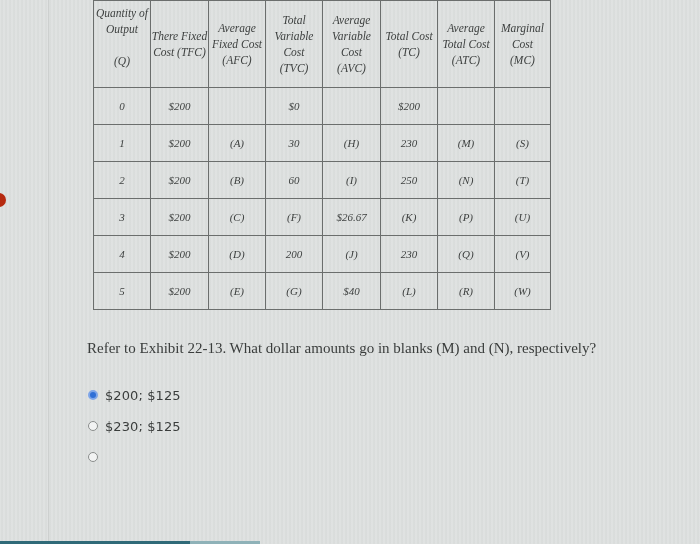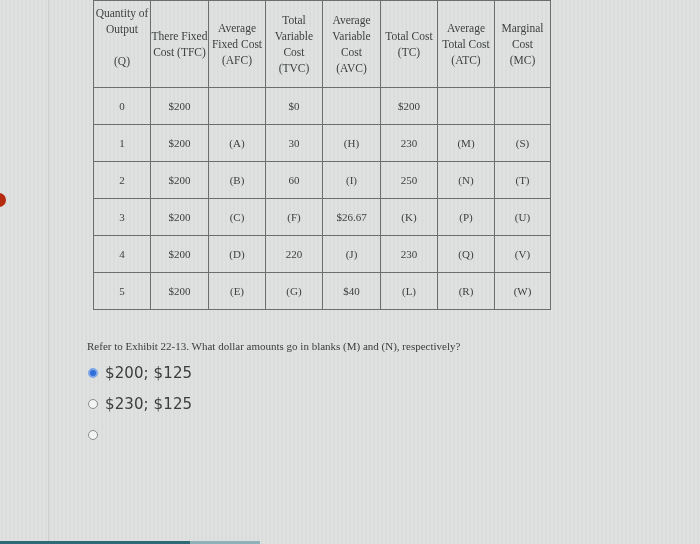--- a/index.html
+++ b/index.html
@@ -16,44 +16,45 @@
       background: rgba(0,0,0,0.08);
     }
     .record-dot {
       position: absolute; left: -8px; top: 193px; width: 14px; height: 14px;
       border-radius: 50%; background: #b62a10;
     }
     table.exhibit {
       position: absolute; left: 93px; top: 0;
       border-collapse: collapse;
       table-layout: fixed;
+      font-style: italic;
     }
     table.exhibit td, table.exhibit th {
       border: 1px solid #6b6e6d;
       text-align: center;
       vertical-align: middle;
       font-weight: normal;
       font-size: 11px;
       line-height: 16px;
       color: #3e4140;
       padding: 0;
     }
     table.exhibit th { height: 82px; font-size: 11.5px; }
     table.exhibit tr.r td { height: 36px; }
     table.exhibit th .h { display: block; white-space: pre-line; }
     .q-head { vertical-align: top !important; padding-top: 4px !important; }
     .question {
       position: absolute; left: 87px; top: 340px;
       font-family: "Liberation Serif", serif;
-      font-size: 11px; color: #3a3d3c;
+      font-size: 15px; color: #3a3d3c;
     }
     .options {
-      position: absolute; left: 88px; top: 365px;
+      position: absolute; left: 88px; top: 387px;
       font-family: "DejaVu Sans", sans-serif;
-      font-size: 15px; color: #3a3d3c;
+      font-size: 13px; color: #3a3d3c;
     }
     .option {
       display: flex; align-items: center; height: 16px;
       margin-bottom: 15px; cursor: pointer;
     }
     .radio {
       width: 10px; height: 10px; border-radius: 50%;
       border: 1px solid #8a8d8c; background: #f2f3f3;
       margin-right: 7px; box-sizing: border-box; position: relative;
       flex: 0 0 auto;
@@ -171,21 +172,21 @@
       <td>(F)</td>
       <td>$26.67</td>
       <td>(K)</td>
       <td>(P)</td>
       <td>(U)</td>
     </tr>
     <tr class="r">
       <td>4</td>
       <td>$200</td>
       <td>(D)</td>
-      <td>220</td>
+      <td>200</td>
       <td>(J)</td>
       <td>230</td>
       <td>(Q)</td>
       <td>(V)</td>
     </tr>
     <tr class="r">
       <td>5</td>
       <td>$200</td>
       <td>(E)</td>
       <td>(G)</td>

